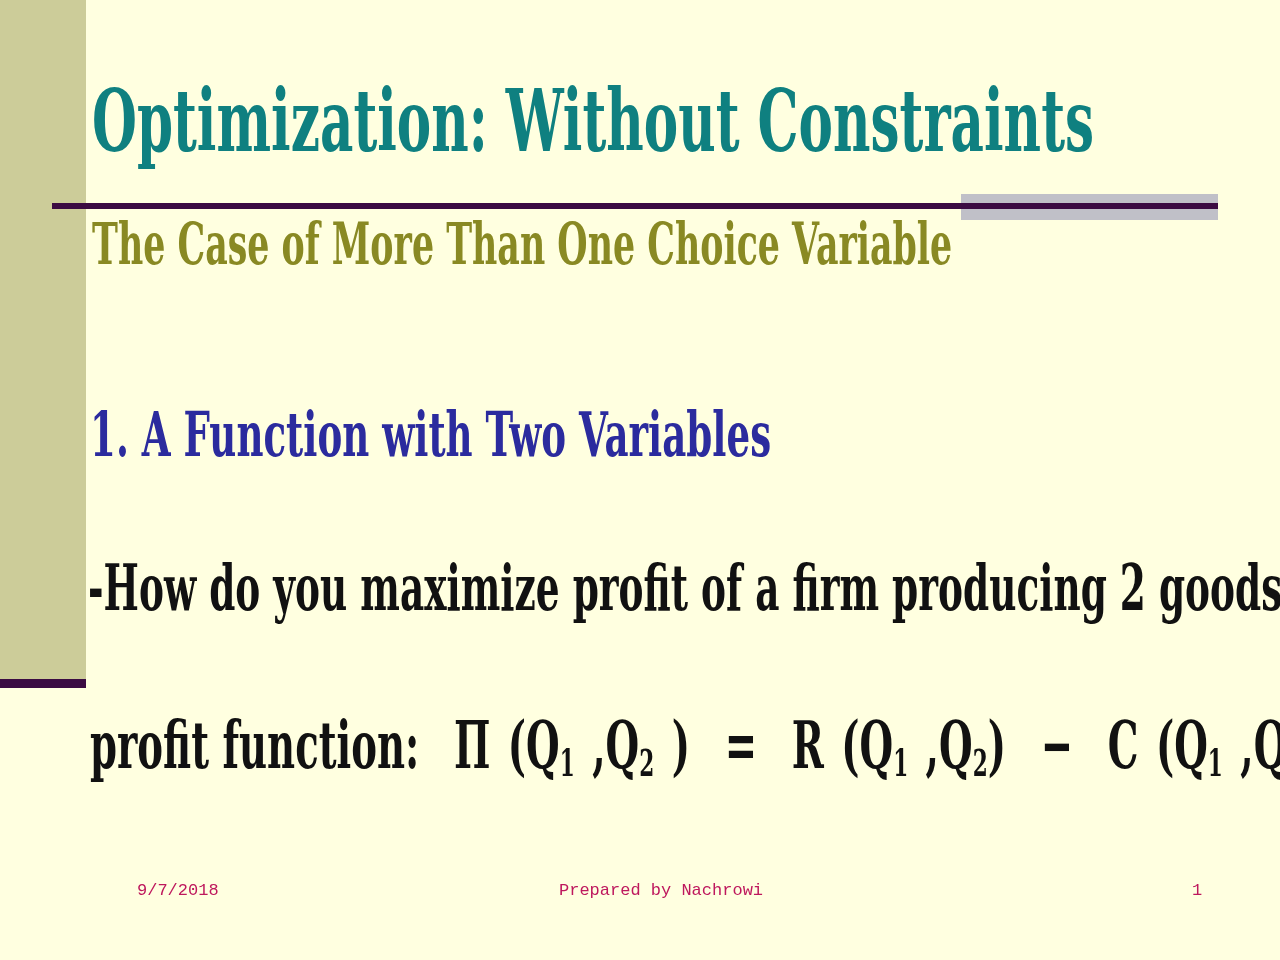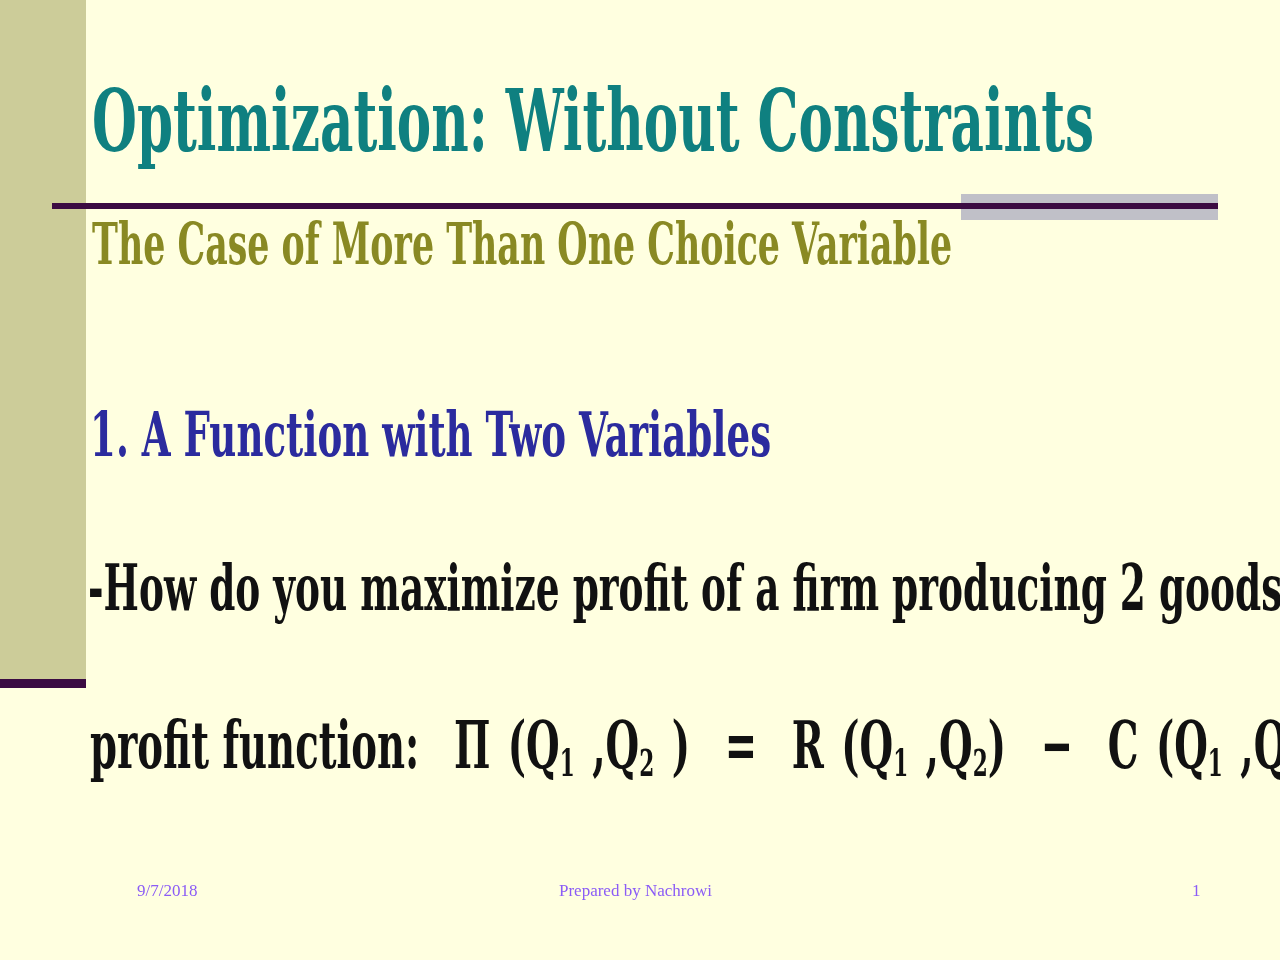--- a/index.html
+++ b/index.html
@@ -109,23 +109,23 @@
     position: relative;
     top: 0.22em;
   }
   .sp { display: inline-block; width: 0.45em; }
   .sp-wide { display: inline-block; width: 0.9em; }
 
   
   .footer-item {
     position: absolute;
     top: 881px;
-    font-family: Liberation Serif, serif;
+    font-family: Liberation Mono, monospace;
     font-size: 17px;
-    color: #8b5cf6;
+    color: #be185d;
     white-space: nowrap;
   }
   .footer-date  { left: 137px; }
   .footer-author{ left: 559px; }
   .footer-page  { left: 1192px; }
 </style>
 </head>
 <body>
 
 <div class="slide">

